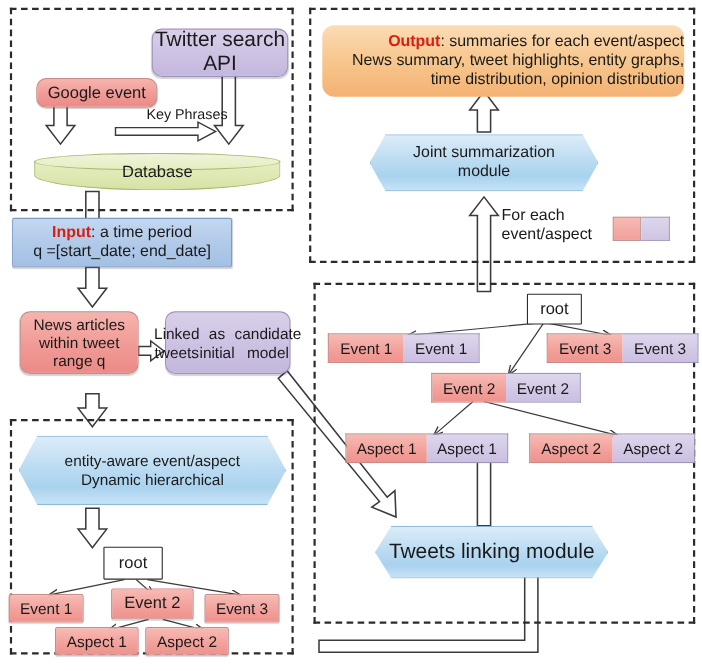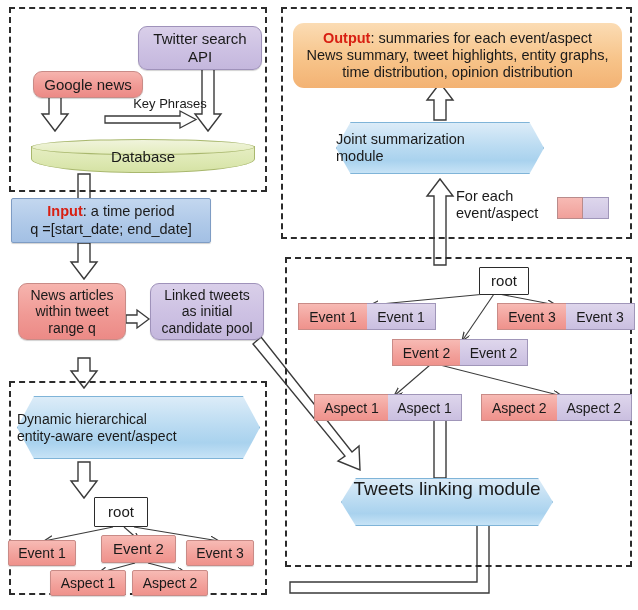--- a/index.html
+++ b/index.html
@@ -19,21 +19,21 @@
   
   .rrect{border-radius:9px;border:1px solid #9b7f8c;
          box-shadow:0 1px 1px rgba(0,0,0,.18);}
   .red-rr{background:linear-gradient(180deg,#f6b4ae 0%,#f09a95 55%,#ec8a86 100%);
           border-color:#c98b87;}
   .purple-rr{background:linear-gradient(180deg,#d9cfe9 0%,#cdc1e3 55%,#c4b7dd 100%);
              border-color:#9f92ba;}
   .blue-rr{background:linear-gradient(180deg,#c3d7ef 0%,#aec8e8 60%,#a3c0e4 100%);
            border-color:#7e9cc4;border-radius:2px;}
   .orange-rr{background:linear-gradient(180deg,#fbdcb4 0%,#f7c48a 55%,#f3b273 100%);
-             border-color:#d79b58;border-radius:11px;}
+             border-color:#d79b58;border-radius:11px;align-items:flex-end;}
 
   
   .flat{border-radius:2px;border:1px solid #b98b8b;
         box-shadow:0 1px 1px rgba(0,0,0,.15);}
   .red-flat{background:linear-gradient(180deg,#f7bab4 0%,#f2a09a 60%,#ef928c 100%);
             border-color:#c98b87;}
   .white-flat{background:#ffffff;border:1.6px solid #2b2b2b;border-radius:1px;
               box-shadow:none;}
 
   
@@ -55,21 +55,21 @@
             border:1px solid #a9b86e;border-radius:50%;}
   .cyl .lbl{position:absolute;left:0;right:0;top:0;bottom:0;display:flex;
             align-items:center;justify-content:center;}
 
   
   .hex{position:absolute;}
   .hex .shape{position:absolute;inset:0;
       background:linear-gradient(180deg,#dcecf8 0%,#bcdcf2 45%,#a9d2ee 75%,#c7e3f6 100%);
       border:1px solid #7fb4d8;
       clip-path:polygon(7% 0,93% 0,100% 50%,93% 100%,7% 100%,0 50%);}
-  .hex .lbl{position:absolute;inset:0;display:flex;align-items:flex-start;
+  .hex .lbl{position:absolute;inset:0;display:flex;align-items:center;
             justify-content:center;text-align:center;line-height:1.2;}
 
   
   .legend{position:absolute;display:flex;}
   .legend .sw{width:26px;height:22px;box-sizing:border-box;}
   .legend .sw.red{background:linear-gradient(180deg,#f7bab4 0%,#f0a09a 100%);
                   border:1px solid #b98b8b;}
   .legend .sw.purple{background:linear-gradient(180deg,#ddd6ec 0%,#cfc5e3 100%);
                      border:1px solid #a096b9;border-left:none;}
 
@@ -157,24 +157,24 @@
       <line x1="499" y1="294" x2="556" y2="305" marker-end="url(#thin)"></line>
       <line x1="494" y1="294" x2="462" y2="341" marker-end="url(#thin)"></line>
       <line x1="430" y1="365" x2="394" y2="396" marker-end="url(#thin)"></line>
       <line x1="440" y1="365" x2="562" y2="396" marker-end="url(#thin)"></line>
     </g>
   </svg>
 
   <div class="panel" style="left:9px;top:7px;width:258px;height:185px;"></div>
 
   <div class="node rrect red-rr" style="left:33px;top:71px;width:110px;height:27px;font-size:15px;">
-    <span>Google news</span>
-  </div>
-
-  <div class="node rrect purple-rr" style="left:138px;top:26px;width:124px;height:44px;font-size:15px;flex-direction:column;align-items:center;">
+    <span>Google event</span>
+  </div>
+
+  <div class="node rrect purple-rr" style="left:138px;top:26px;width:124px;height:44px;font-size:19px;flex-direction:column;align-items:center;">
     <span>Twitter search</span>
     <span>API</span>
   </div>
 
   <div class="txt" style="left:110px;top:96px;width:120px;text-align:center;font-size:13px;">
     <span>Key Phrases</span>
   </div>
 
   <div class="cyl" style="left:31px;top:139px;width:224px;height:34px;">
     <div class="body"></div>
@@ -190,33 +190,33 @@
     </div>
     <div>q =[start_date; end_date]</div>
   </div>
 
   <div class="node rrect red-rr" style="left:18px;top:283px;width:108px;height:57px;font-size:14px;flex-direction:column;">
     <span>News articles</span>
     <span>within tweet</span>
     <span>range q</span>
   </div>
 
-  <div class="node rrect purple-rr" style="left:150px;top:283px;width:114px;height:57px;font-size:14px;flex-direction:column;">
+  <div class="node rrect purple-rr" style="left:150px;top:283px;width:114px;height:57px;font-size:14px;flex-direction:row;">
     <span>Linked tweets</span>
     <span>as initial</span>
-    <span>candidate pool</span>
+    <span>candidate model</span>
   </div>
 
   <div class="panel" style="left:9px;top:381px;width:258px;height:214px;"></div>
 
   <div class="hex" style="left:17px;top:396px;width:243px;height:63px;">
     <div class="shape"></div>
     <div class="lbl" style="font-size:14px;flex-direction:column;">
+      <span>entity-aware event/aspect</span>
       <span>Dynamic hierarchical</span>
-      <span>entity-aware event/aspect</span>
     </div>
   </div>
 
   <div class="node white-flat" style="left:94px;top:497px;width:54px;height:30px;font-size:15px;">
     <span>root</span>
   </div>
 
   <div class="node flat red-flat" style="left:8px;top:540px;width:68px;height:26px;font-size:14px;">
     <span>Event 1</span>
   </div>

